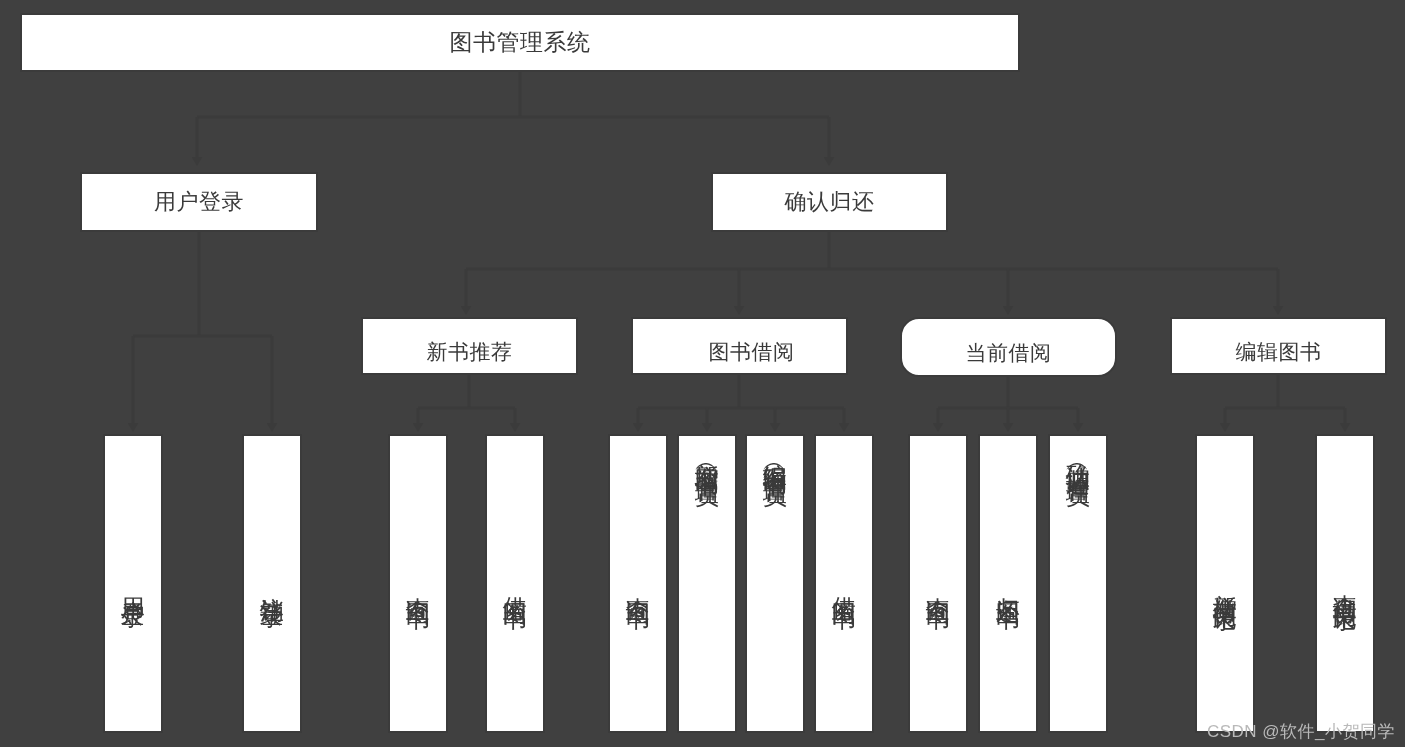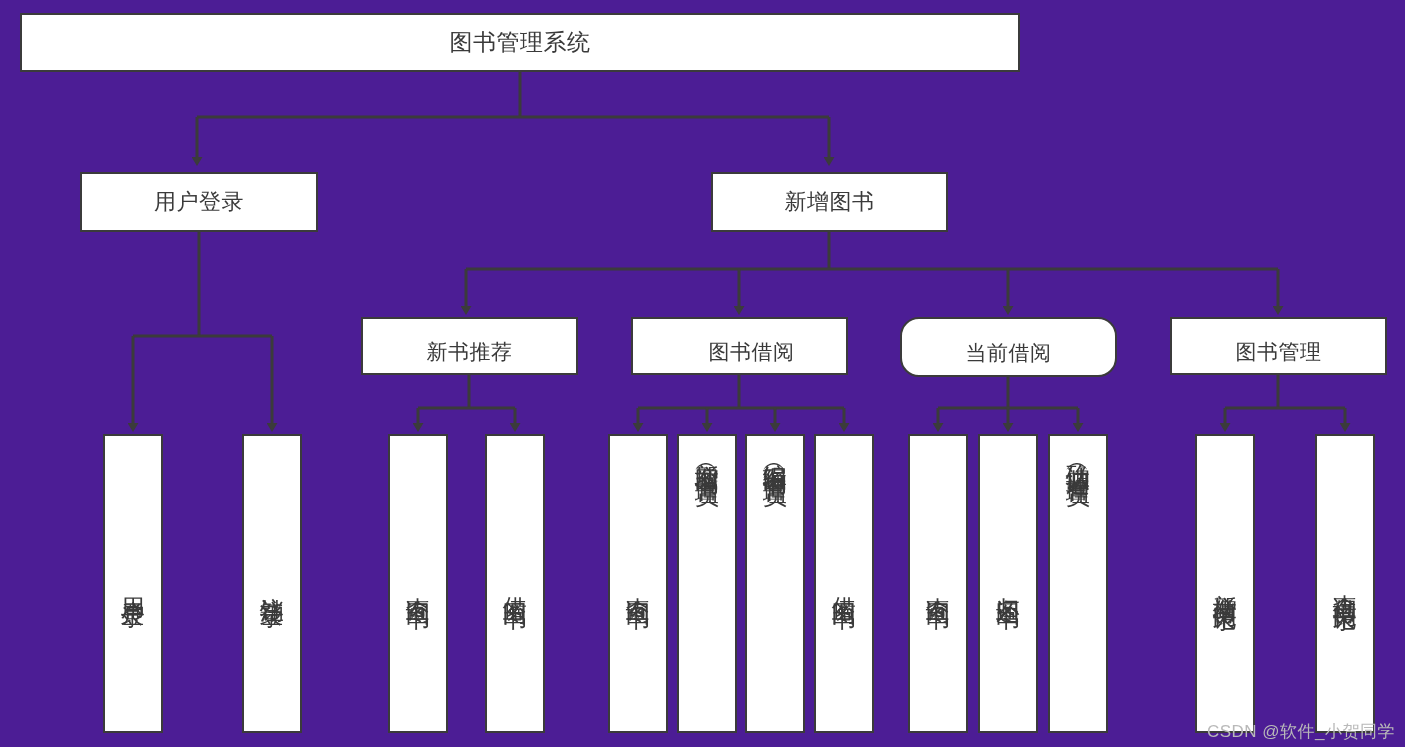--- a/index.html
+++ b/index.html
@@ -9,21 +9,21 @@
     background: #ffffff;
   }
   body {
     font-family: "Liberation Sans", "DejaVu Sans", sans-serif;
     color: #3a3a3a;
   }
   #canvas {
     position: relative;
     width: 1405px;
     height: 747px;
-    background: #4c1d95;
+    background: #404040;
     overflow: hidden;
   }
   svg#edges {
     position: absolute;
     left: 0;
     top: 0;
     width: 1405px;
     height: 747px;
     pointer-events: none;
   }
@@ -133,34 +133,34 @@
   </svg>
 
   <div class="node root" style="left:20px; top:13px; width:1000px; height:59px;">
     <span class="label">图书管理系统</span>
   </div>
 
   <div class="node lvl1" style="left:80px; top:172px; width:238px; height:60px;">
     <span class="label">用户登录</span>
   </div>
   <div class="node lvl1" style="left:711px; top:172px; width:237px; height:60px;">
-    <span class="label">新增图书</span>
+    <span class="label">确认归还</span>
   </div>
 
   <div class="node lvl2" style="left:361px; top:317px; width:217px; height:58px;">
     <span class="label">新书推荐</span>
   </div>
   <div class="node lvl2" style="left:631px; top:317px; width:217px; height:58px;padding-left:24px;">
     <span class="label">图书借阅</span>
   </div>
   <div class="node lvl2" style="left:900px; top:317px; width:217px; height:60px;border-radius:19px;">
     <span class="label">当前借阅</span>
   </div>
   <div class="node lvl2" style="left:1170px; top:317px; width:217px; height:58px;">
-    <span class="label">图书管理</span>
+    <span class="label">编辑图书</span>
   </div>
 
   <div class="node leaf mid-text" style="left:103px; top:434px; width:60px; height:299px;">
     <span class="label">用户登录</span>
   </div>
   <div class="node leaf mid-text" style="left:242px; top:434px; width:60px; height:299px;">
     <span class="label">注销登录</span>
   </div>
 
   <div class="node leaf mid-text" style="left:388px; top:434px; width:60px; height:299px;">

